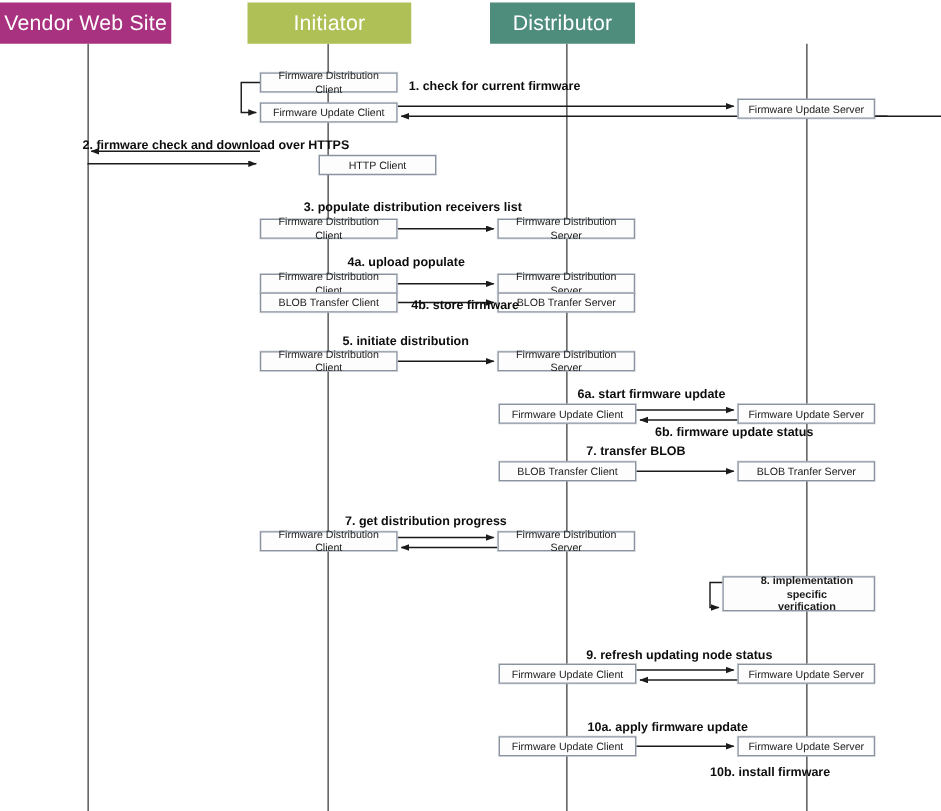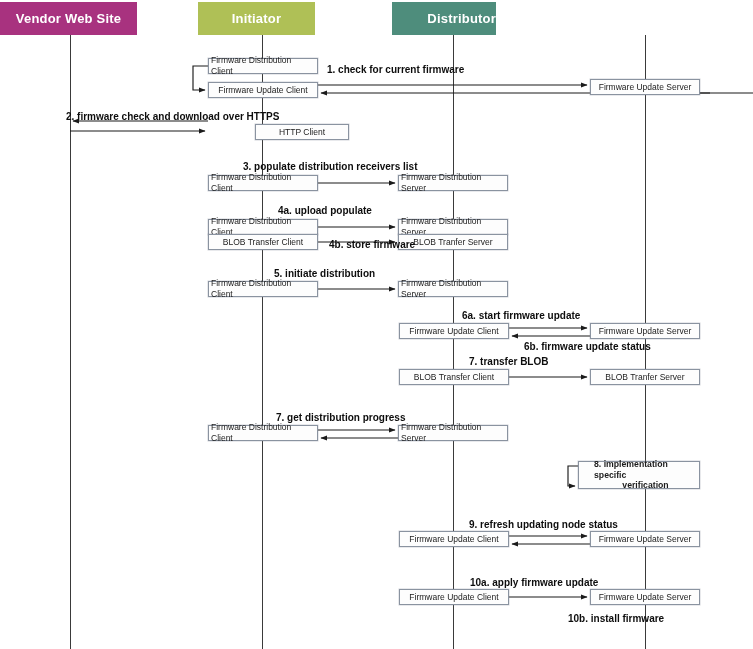--- a/index.html
+++ b/index.html
@@ -18,42 +18,42 @@
     overflow: hidden;
   }
   
   .actor-header {
     position: absolute;
     box-sizing: border-box;
     display: flex;
     align-items: center;
     justify-content: center;
     color: #ffffff;
-    font-weight: bold;
-    font-size: 13px;
+    font-weight: normal;
+    font-size: 17px;
     letter-spacing: 0.2px;
     white-space: nowrap;
   }
   
   .lifeline {
     position: absolute;
     width: 1px;
     background: #3a3a3a;
   }
   
   .node-box {
     position: absolute;
     box-sizing: border-box;
     background: #fdfdfd;
     border: 1px solid #8a93a0;
     box-shadow: 0 0 0 0.5px rgba(120,130,145,0.35);
     display: flex;
     align-items: center;
     justify-content: center;
-    text-align: left;
+    text-align: center;
     font-size: 8.5px;
     color: #1b1b1b;
     line-height: 1.25;
     padding: 0 2px;
     z-index: 4;
   }
   .node-box.two-line {
     font-weight: bold;
     font-size: 8.7px;
   }
@@ -130,24 +130,24 @@
   </svg>
 
   <div class="lifeline" style="left:70px;  top:35px; height:614px;"></div>
   <div class="lifeline" style="left:262px; top:35px; height:614px;"></div>
   <div class="lifeline" style="left:453px; top:35px; height:614px;"></div>
   <div class="lifeline" style="left:645px; top:35px; height:614px;"></div>
 
   <div class="actor-header" style="left:0px;top:2px;width:137px;height:33px;background:#A8327F;">
     <span>Vendor Web Site</span>
   </div>
-  <div class="actor-header" style="left:198px;top:2px;width:117px;height:33px;background:#AFC056;">
+  <div class="actor-header" style="left:198px;top:2px;width:131px;height:33px;background:#AFC056;">
     <span>Initiator</span>
   </div>
-  <div class="actor-header" style="left:392px;top:2px;width:104px;height:33px;background:#4E8D7C;justify-content:flex-end;">
+  <div class="actor-header" style="left:392px;top:2px;width:116px;height:33px;background:#4E8D7C;">
     <span>Distributor</span>
   </div>
 
   <div class="node-box" style="left:208px;top:58px;width:110px;height:16px;">
       <span>Firmware Distribution Client</span>
     </div>
   <div class="node-box" style="left:208px;top:82px;width:110px;height:16px;">
       <span>Firmware Update Client</span>
     </div>
   <div class="node-box" style="left:590px;top:79px;width:110px;height:16px;">

